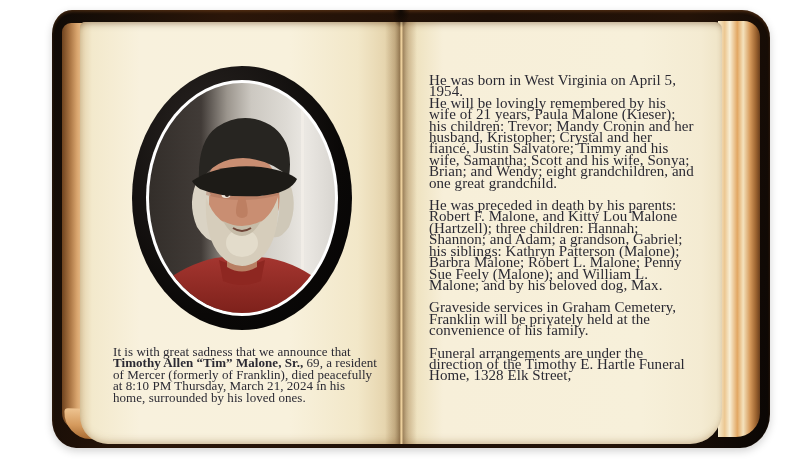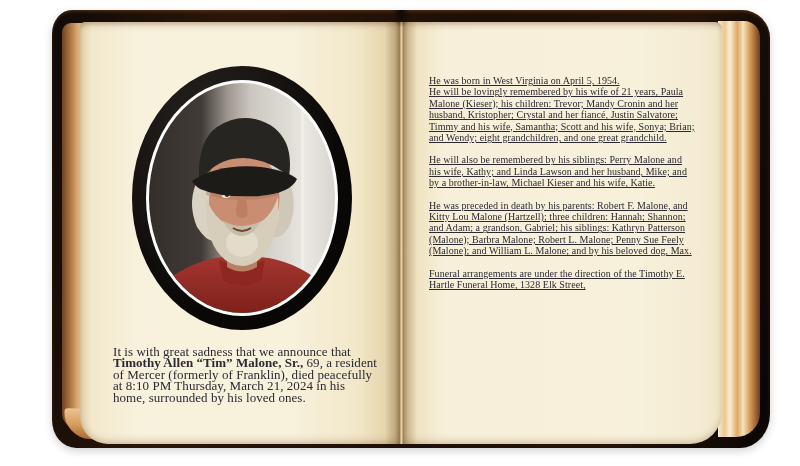--- a/index.html
+++ b/index.html
@@ -68,21 +68,21 @@
   .photo-img svg { display:block; width:100%; height:100%; }
 
   
   .caption {
     position:absolute; left:33px; top:324px; width:266px;
     font-size:13px; line-height:11.4px; color:#2b2a33; letter-spacing:.05px;
   }
   .caption .b { font-weight:700; }
   .obit {
     position:absolute; left:28px; top:53px; width:267px;
-    font-size:10px; line-height:11.4px; color:#2b2a33; letter-spacing:.05px;text-decoration:underline;
+    font-size:15px; line-height:11.4px; color:#2b2a33; letter-spacing:.05px;
   }
   .obit p { margin:0 0 11px 0; white-space:pre-line; }
   .obit p:last-child { margin-bottom:16px; }
 </style>
 </head>
 <body>
 
 <div class="stage">
   <div class="book">
     <div class="edge-left"></div>
@@ -151,22 +151,22 @@
           </div>
         </div>
 
         <p class="caption"><span>It is with great sadness that we announce that </span><span class="b">Timothy Allen “Tim” Malone, Sr.,</span><span> 69, a resident of Mercer (formerly of Franklin), died peacefully at 8:10 PM Thursday, March 21, 2024 in his home, surrounded by his loved ones.</span></p>
       </div>
 
       <div class="page page-right">
         <div class="obit">
           <p>He was born in West Virginia on April 5, 1954.
 He will be lovingly remembered by his wife of 21 years, Paula Malone (Kieser); his children: Trevor; Mandy Cronin and her husband, Kristopher; Crystal and her fiancé, Justin Salvatore; Timmy and his wife, Samantha; Scott and his wife, Sonya; Brian; and Wendy; eight grandchildren, and one great grandchild.</p>
-          <p>He will also be remembered by his siblings: Perry Malone and his wife, Kathy; and Linda Lawson and her husband, Mike; and by a brother-in-law, Michael Kieser and his wife, Katie.</p>
           <p>He was preceded in death by his parents: Robert F. Malone, and Kitty Lou Malone (Hartzell); three children: Hannah; Shannon; and Adam; a grandson, Gabriel; his siblings: Kathryn Patterson (Malone); Barbra Malone; Robert L. Malone; Penny Sue Feely (Malone); and William L. Malone; and by his beloved dog, Max.</p>
+          <p>Graveside services in Graham Cemetery, Franklin will be privately held at the convenience of his family.</p>
           <p>Funeral arrangements are under the direction of the Timothy E. Hartle Funeral Home, 1328 Elk Street,</p>
         </div>
       </div>
 
       <div class="gutter"></div>
       <div class="spine-notch"></div>
     </div>
   </div>
 </div>
 

